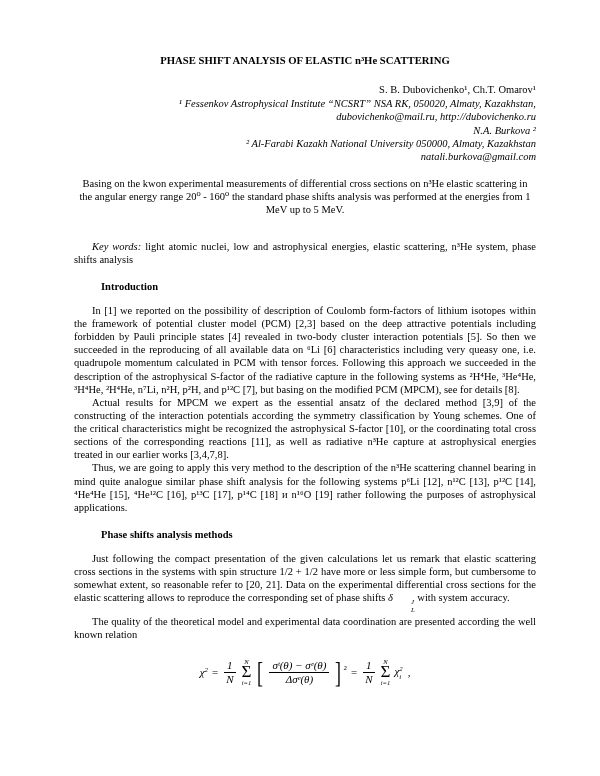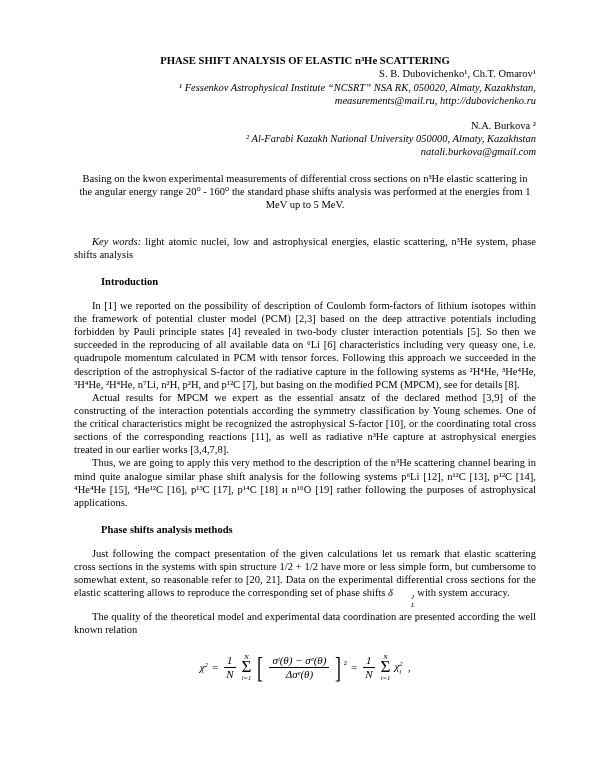--- a/index.html
+++ b/index.html
@@ -5,24 +5,24 @@
   * { margin:0; padding:0; box-sizing:border-box; }
   html,body { background:#ffffff; }
   .page {
     width:600px; height:776px;
     padding:54px 64px 30px 74px;
     background:#fff; color:#000;
     font-family:"Liberation Serif","DejaVu Serif",serif;
     font-size:10.5px; line-height:1.25;
     overflow:hidden;
   }
-  .title { font-size:10.7px; font-weight:bold; text-align:center; margin-bottom:0; }
+  .title { font-size:10.7px; font-weight:bold; text-align:center; margin-bottom:16px; }
   .authors { text-align:right; }
   .affil { text-align:right; font-style:italic; }
-  .block-gap { margin-top:12px; }
+  .block-gap { margin-top:1px;font-style:italic; }
   .abstract { text-align:center; padding:0 4px; margin-top:14px; }
   .keywords { text-align:justify; text-indent:18px; margin-top:23px; }
   .heading { font-weight:bold; padding-left:27px; margin:14px 0 11px 0; }
   .para { text-align:justify; text-indent:18px; }
   .para5 { margin-top:2px; }
 
   
   .subsup { display:inline-flex; flex-direction:column; align-items:flex-start;
             font-size:6.8px; line-height:1.05; vertical-align:-3px; font-style:italic; }
 
@@ -47,21 +47,21 @@
 </head>
 <body>
 
 <div class="page">
 
   <div class="title">PHASE SHIFT ANALYSIS OF ELASTIC n³He SCATTERING</div>
 
   <div class="authors">S. B. Dubovichenko¹, Ch.T. Omarov¹</div>
   <div class="affil">
     <span>¹ Fessenkov Astrophysical Institute “NCSRT” NSA RK, 050020, Almaty, Kazakhstan,</span><br>
-    <span>measurements@mail.ru, http://dubovichenko.ru</span>
+    <span>dubovichenko@mail.ru, http://dubovichenko.ru</span>
   </div>
 
   <div class="authors block-gap">N.A. Burkova ²</div>
   <div class="affil">
     <span>² Al-Farabi Kazakh National University 050000, Almaty, Kazakhstan</span><br>
     <span>natali.burkova@gmail.com</span>
   </div>
 
   <div class="abstract">Basing on the kwon experimental measurements of differential cross sections on n³He elastic scattering in the angular energy range 20⁰ - 160⁰ the standard phase shifts analysis was performed at the energies from 1 MeV up to 5 MeV.</div>
 

